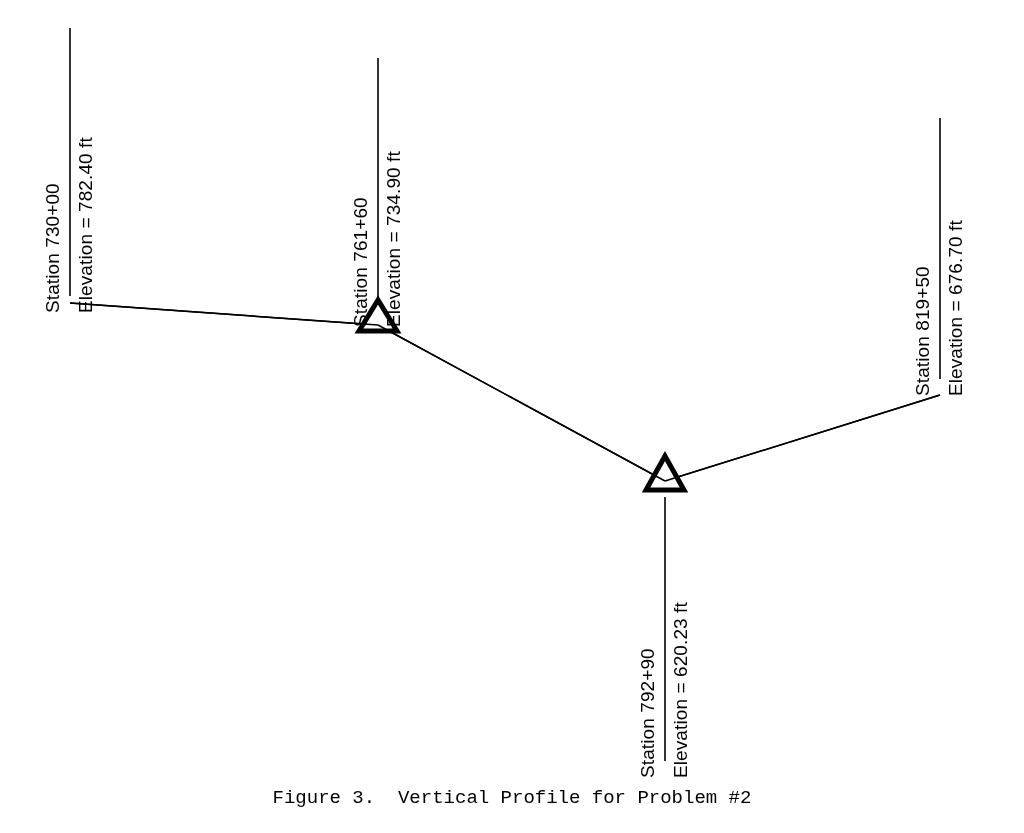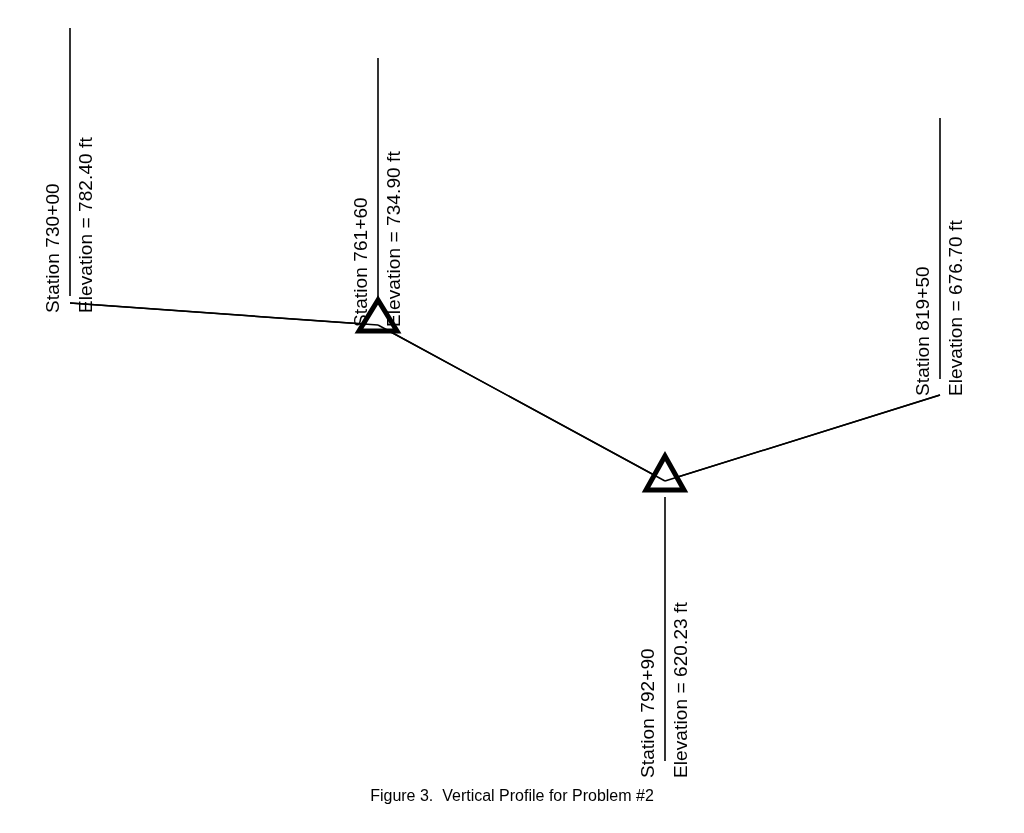--- a/index.html
+++ b/index.html
@@ -43,22 +43,22 @@
   .vlabel.up-left {
     transform: rotate(-90deg);
     transform-origin: 0% 100%;
   }
   #figure-caption {
     position: absolute;
     left: 0;
     top: 787px;
     width: 1024px;
     text-align: center;
-    font-family: Liberation Sans, sans-serif;
-    font-size: 16px;
+    font-family: Liberation Mono, monospace;
+    font-size: 19px;
     color: #000000;
     white-space: pre;
   }
 </style>
 </head>
 <body>
 
 <div id="figure-root">
 
   <svg id="profile-svg" viewBox="0 0 1024 833" xmlns="http://www.w3.org/2000/svg">

